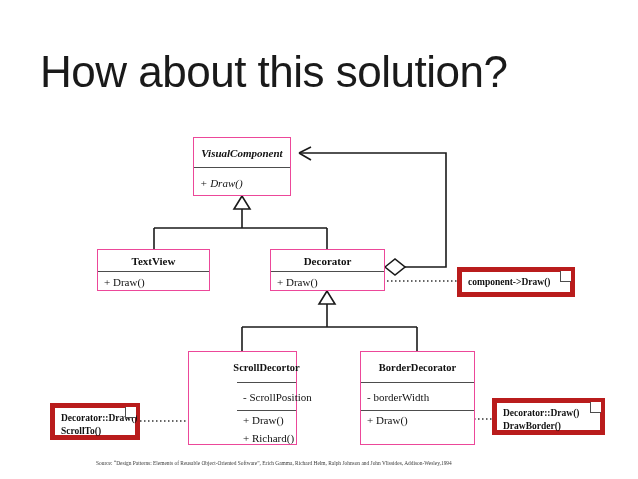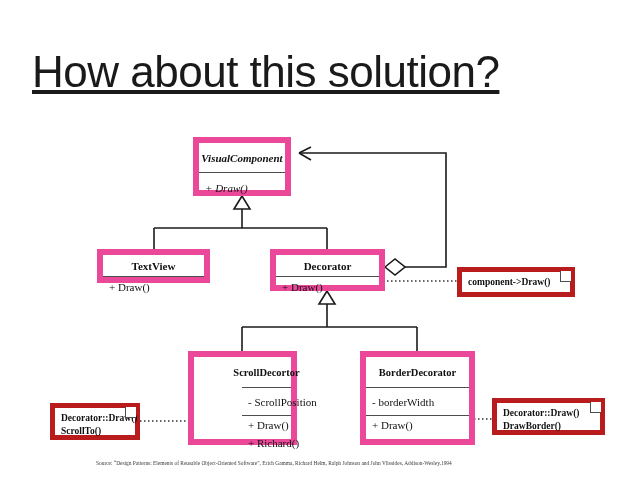--- a/index.html
+++ b/index.html
@@ -3,28 +3,28 @@
 <meta charset="utf-8">
 <style>
   html,body{margin:0;padding:0;}
   body{
     width:638px;height:479px;background:#ffffff;overflow:hidden;
     font-family:"Liberation Serif", serif;position:relative;
   }
   #stage{position:absolute;left:0;top:0;width:638px;height:479px;}
 
   .slide-title{
-    position:absolute;left:32px;top:46px;width:560px;
+    position:absolute;left:40px;top:46px;width:560px;
     font-family:"Liberation Sans", sans-serif;
     font-size:44px;line-height:52px;color:#1a1a1a;font-weight:400;
-    letter-spacing:-0.5px;white-space:nowrap;text-decoration:underline;
+    letter-spacing:-0.5px;white-space:nowrap;
   }
 
   
-  .uml-class{position:absolute;border:6px solid #ec4899;background:#ffffff;box-sizing:border-box;}
+  .uml-class{position:absolute;border:1px solid #ec4899;background:#ffffff;box-sizing:border-box;}
   .uml-class .cname{
     text-align:center;font-weight:bold;color:#111;
     box-sizing:border-box;display:flex;align-items:center;justify-content:center;
   }
   .uml-class .sep{border-top:1px solid #4d4d4d;}
   .uml-class .crow{
     color:#111;box-sizing:border-box;display:flex;align-items:center;
     padding-left:6px;white-space:nowrap;
   }
   .abstract .cname, .abstract .crow{font-style:italic;}
@@ -84,21 +84,21 @@
     <path d="M140 421 L188 421" stroke="#333" stroke-width="1.5" stroke-dasharray="1.5 2.5" fill="none"></path>
     <path d="M418 419 L492 419" stroke="#333" stroke-width="1.5" stroke-dasharray="1.5 2.5" fill="none"></path>
   </svg>
 
   <div class="uml-class abstract" style="left:193px;top:137px;width:98px;height:59px;">
     <div class="cname" style="height:29px;font-size:11px;">VisualComponent</div>
     <div class="sep"></div>
     <div class="crow" style="height:29px;font-size:11px;">+ Draw()</div>
   </div>
 
-  <div class="uml-class" style="left:97px;top:249px;width:113px;height:34px;">
+  <div class="uml-class" style="left:97px;top:249px;width:113px;height:42px;">
     <div class="cname" style="height:21px;font-size:11px;">TextView</div>
     <div class="sep"></div>
     <div class="crow" style="height:20px;font-size:11px;">+ Draw()</div>
   </div>
 
   <div class="uml-class" style="left:270px;top:249px;width:115px;height:42px;">
     <div class="cname" style="height:21px;font-size:11px;">Decorator</div>
     <div class="sep"></div>
     <div class="crow" style="height:20px;font-size:11px;">+ Draw()</div>
   </div>

